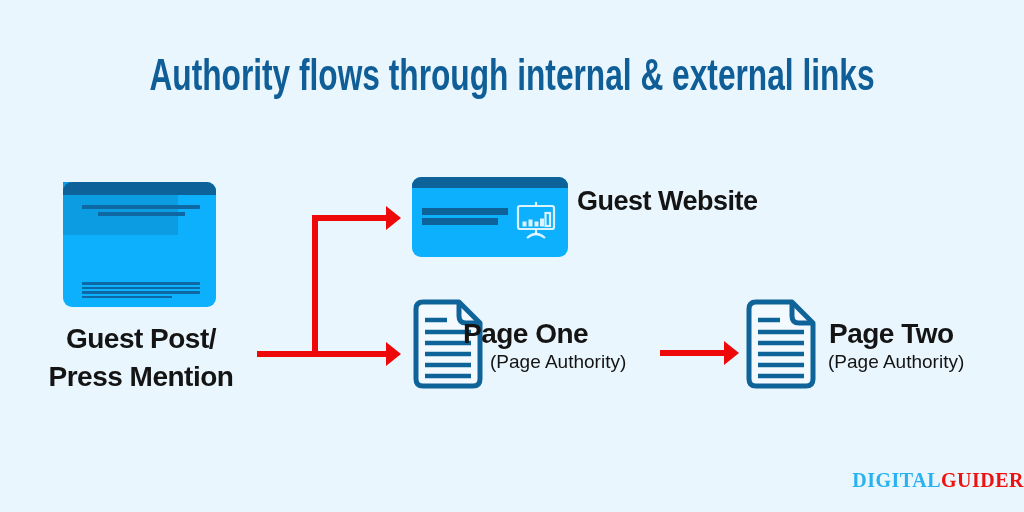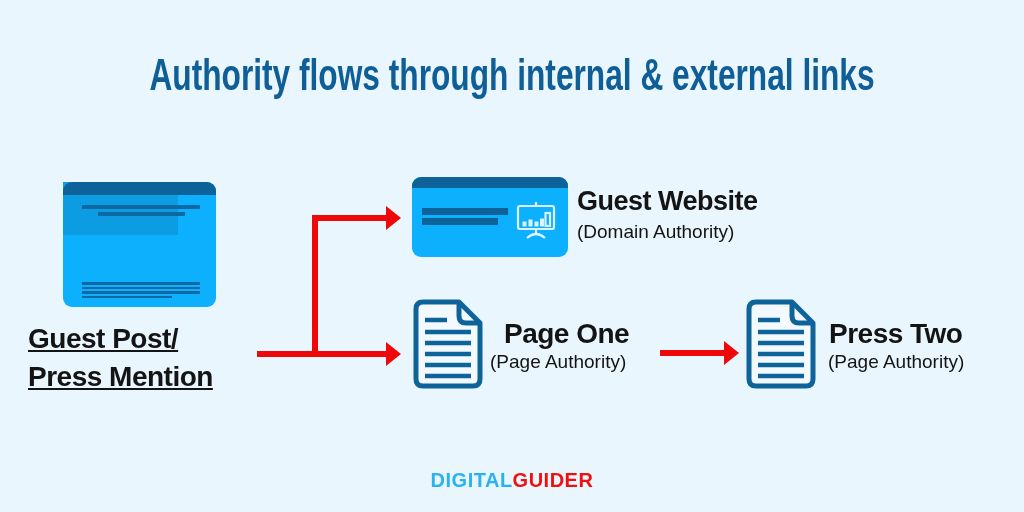--- a/index.html
+++ b/index.html
@@ -23,51 +23,51 @@
     background:#0d6399;border-radius:9px 9px 0 0;}
   .b-el{position:absolute;background:#0d68a4;}
   .b-line1{left:19px;top:23px;width:118px;height:4px;}
   .b-line2{left:35px;top:30px;width:87px;height:4px;}
   .b-rect{left:22px;top:41px;width:115px;height:53px;background:#0c9ce2;}
   .b-fl1{left:19px;top:100px;width:118px;height:2.5px;}
   .b-fl2{left:19px;top:104.5px;width:118px;height:2.5px;}
   .b-fl3{left:19px;top:109px;width:118px;height:2.5px;}
   .b-fl4{left:19px;top:113.5px;width:90px;height:2.5px;}
   .guest-label{
-    position:absolute;left:28px;top:320px;width:226px;text-align:left;
-    font-size:28px;font-weight:bold;line-height:38px;letter-spacing:-0.5px;text-decoration:underline;
+    position:absolute;left:28px;top:320px;width:226px;text-align:center;
+    font-size:28px;font-weight:bold;line-height:38px;letter-spacing:-0.5px;
   }
   
   .card{position:absolute;left:412px;top:177px;width:156px;height:80px;
     background:#0cb0fc;border-radius:9px;}
   .card-bar{position:absolute;top:0;left:0;right:0;height:11px;
     background:#0d6399;border-radius:9px 9px 0 0;}
   .c-el{position:absolute;background:#0d6399;}
   .c-line1{left:10px;top:31px;width:86px;height:7px;}
   .c-line2{left:10px;top:41px;width:76px;height:7px;}
   .chart-icon{position:absolute;left:104px;top:24px;}
   
   .node-title{position:absolute;font-size:28px;font-weight:bold;
     letter-spacing:-0.5px;white-space:nowrap;}
   .node-sub{position:absolute;font-size:19px;white-space:nowrap;}
   .ws-title{left:577px;top:186px;font-size:27px;}
   .ws-sub{left:577px;top:221px;}
-  .p1-title{left:504px;top:318px;}
+  .p1-title{left:463px;top:318px;}
   .p1-sub{left:490px;top:351px;}
   .p2-title{left:829px;top:318px;}
   .p2-sub{left:828px;top:351px;}
   
   .doc{position:absolute;}
   .doc-one{left:412px;top:299px;}
   .doc-two{left:745px;top:299px;}
   
   .arrows{position:absolute;left:0;top:0;pointer-events:none;}
   
-  .logo{position:absolute;top:469px;left:0;width:1024px;text-align:center;
-    font-size:20px;font-weight:bold;letter-spacing:0.5px;white-space:nowrap;}
+  .logo{position:absolute;top:469px;left:0;width:1024px;text-align:right;
+    font-size:20px;font-weight:bold;letter-spacing:0.5px;white-space:nowrap;font-family:Liberation Serif, serif;}
   .logo-blue{color:#29b2f2;}
   .logo-red{color:#ee1111;}
 </style>
 </head>
 <body>
 
 <div class="canvas">
 
   <div class="title">Authority flows through internal &amp; external links</div>
 
@@ -114,21 +114,20 @@
       </g>
       <g fill="rgba(255,255,255,0.85)">
         <rect x="6.5" y="20.5" width="4" height="5"></rect>
         <rect x="12.5" y="18.5" width="4" height="7"></rect>
         <rect x="18.5" y="20.5" width="4" height="5"></rect>
         <rect x="24" y="17.5" width="4" height="8"></rect>
       </g>
     </svg>
   </div>
   <div class="node-title ws-title">Guest Website</div>
-  <div class="node-sub ws-sub">(Domain Authority)</div>
 
   <svg class="doc doc-one" width="72" height="90" viewBox="0 0 72 90">
     <path d="M47 3 H11 Q4 3 4 10 V80 Q4 87 11 87 H61 Q68 87 68 80 V24 Z" fill="#f3faff" stroke="#0e6399" stroke-width="5" stroke-linejoin="round"></path>
     <path d="M47 3 V17 Q47 24 54 24 H68" fill="none" stroke="#0e6399" stroke-width="5"></path>
     <g stroke="#0e6399" stroke-width="4.5">
       <line x1="13" y1="21" x2="35" y2="21"></line>
       <line x1="13" y1="33" x2="59" y2="33"></line>
       <line x1="13" y1="44" x2="59" y2="44"></line>
       <line x1="13" y1="55" x2="59" y2="55"></line>
       <line x1="13" y1="66" x2="59" y2="66"></line>
@@ -143,20 +142,20 @@
     <path d="M47 3 V17 Q47 24 54 24 H68" fill="none" stroke="#0e6399" stroke-width="5"></path>
     <g stroke="#0e6399" stroke-width="4.5">
       <line x1="13" y1="21" x2="35" y2="21"></line>
       <line x1="13" y1="33" x2="59" y2="33"></line>
       <line x1="13" y1="44" x2="59" y2="44"></line>
       <line x1="13" y1="55" x2="59" y2="55"></line>
       <line x1="13" y1="66" x2="59" y2="66"></line>
       <line x1="13" y1="77" x2="59" y2="77"></line>
     </g>
   </svg>
-  <div class="node-title p2-title">Press Two</div>
+  <div class="node-title p2-title">Page Two</div>
   <div class="node-sub p2-sub">(Page Authority)</div>
 
   <div class="logo">
     <span class="logo-blue">DIGITAL</span><span class="logo-red">GUIDER</span>
   </div>
 
 </div>
 
 </body></html>

